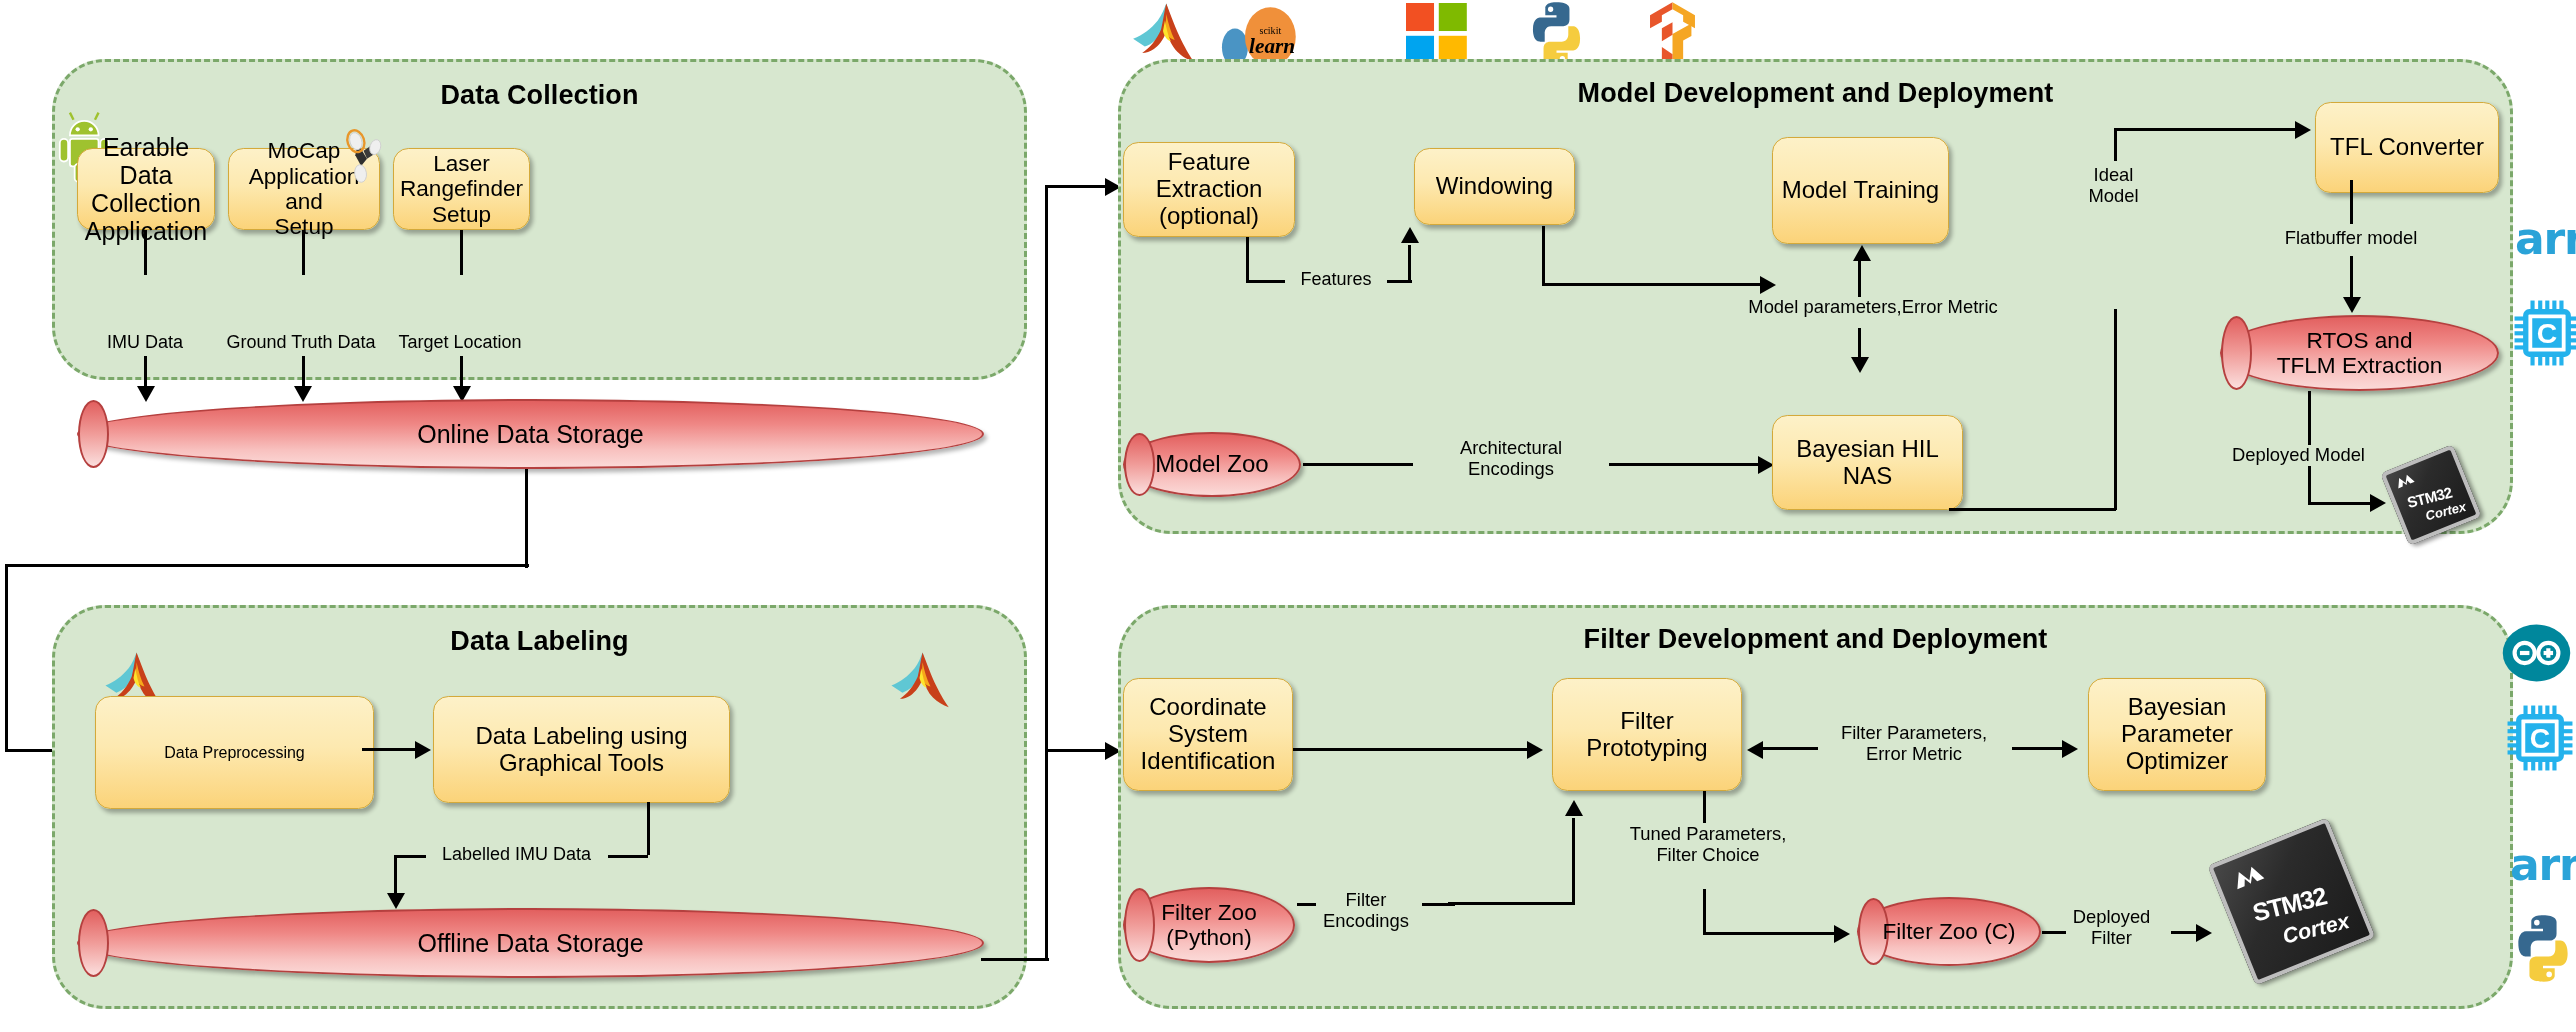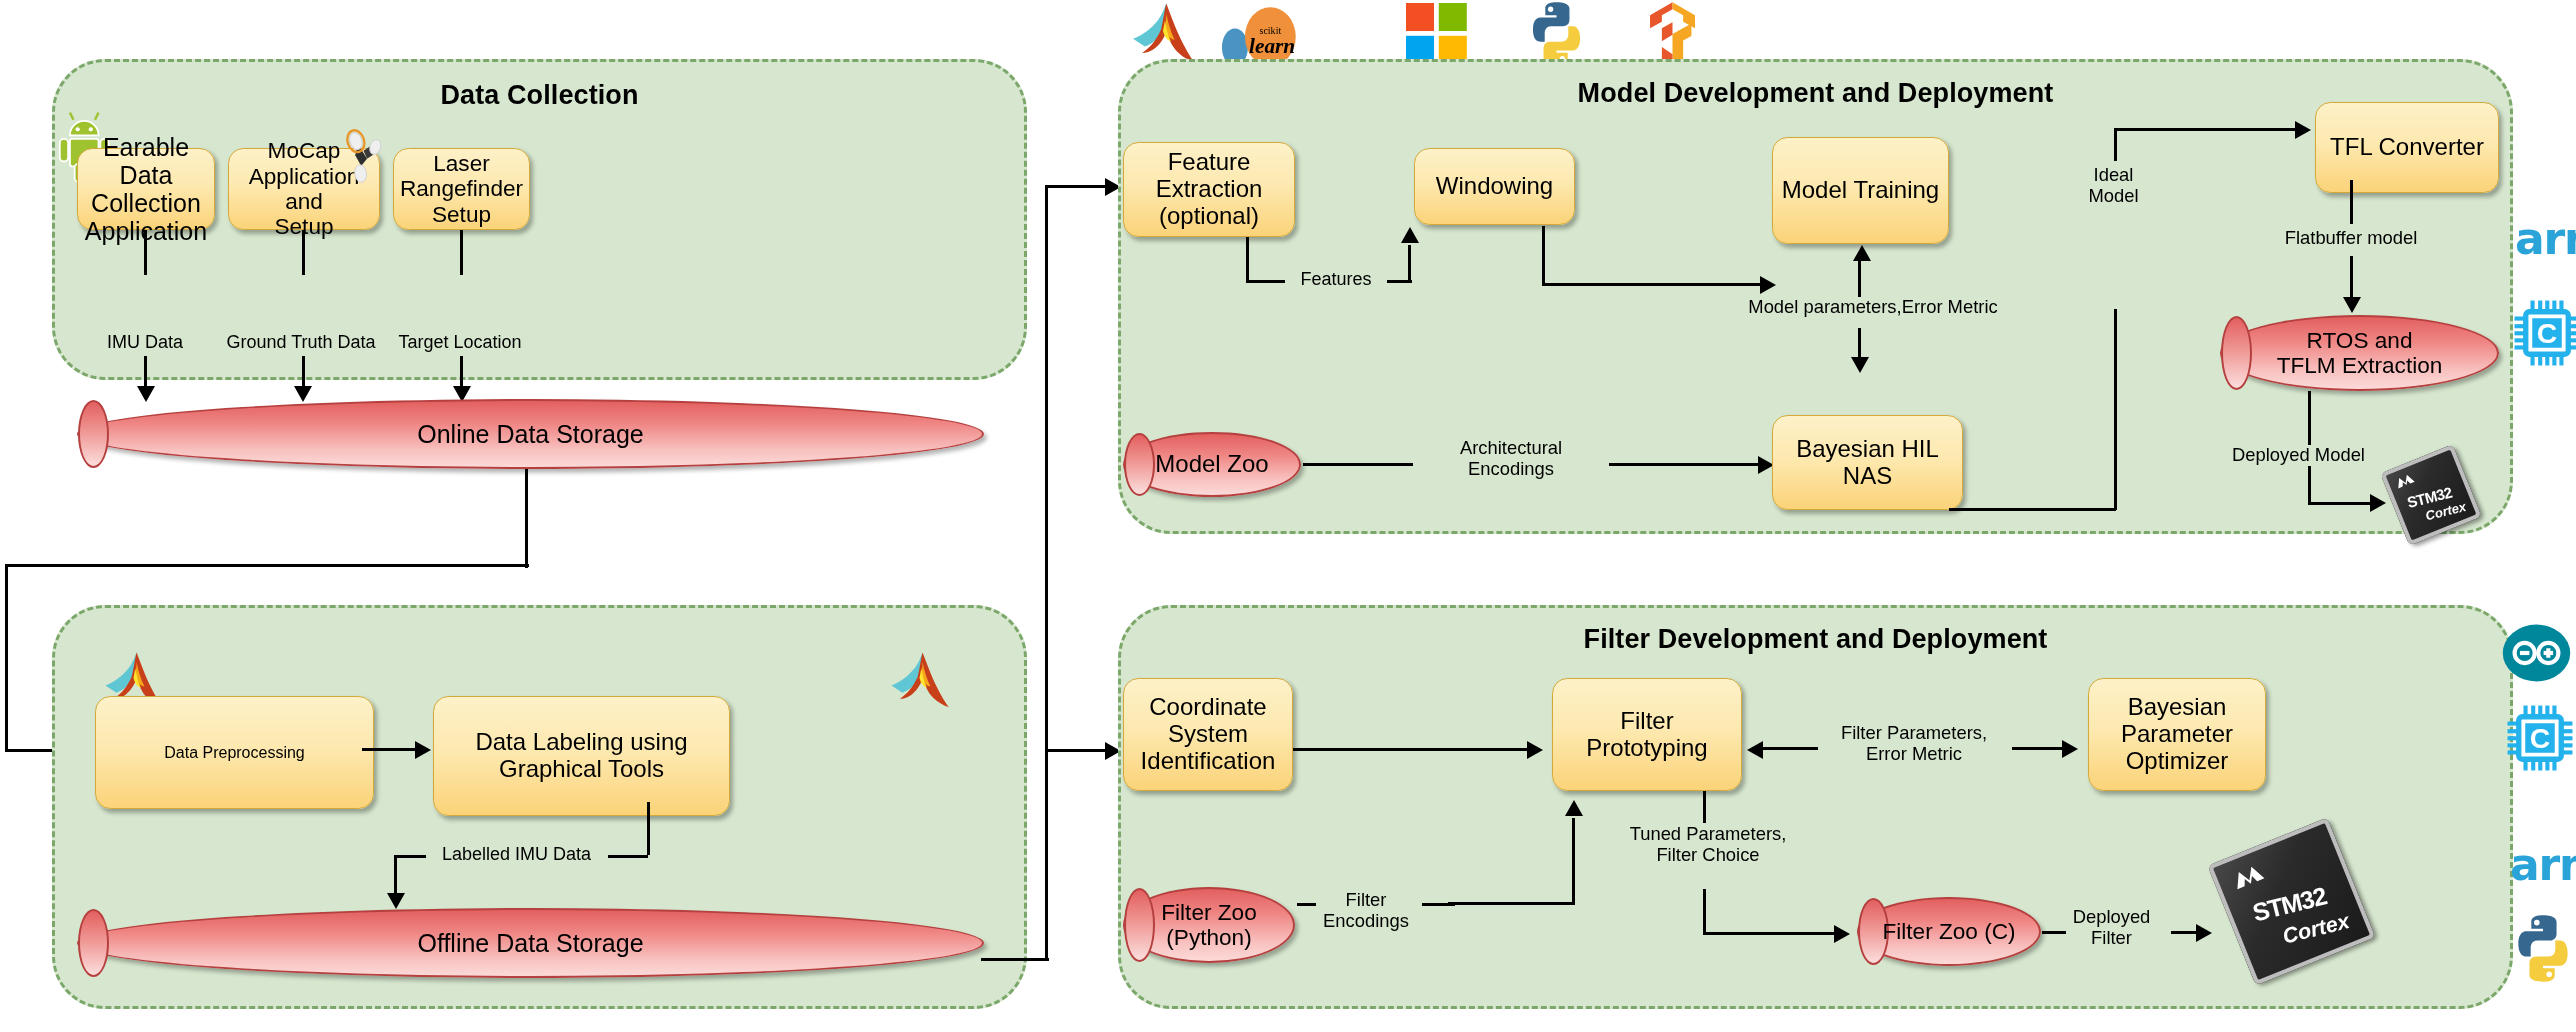--- a/index.html
+++ b/index.html
@@ -158,20 +158,21 @@
     <div class="lbl" style="font-size:25px;">Online Data Storage</div>
   </div>
 
   <div class="linev" style="left:525px;top:469px;height:99px;"></div>
   <div class="lineh" style="left:4.7px;top:564px;width:524px;"></div>
   <div class="linev" style="left:4.7px;top:564px;height:186px;"></div>
   <div class="lineh" style="left:4.7px;top:749px;width:64px;"></div>
   <div class="arr arr-r" style="left:66px;top:742px;"></div>
 
   <div class="panel" style="left:52px;top:605px;width:975px;height:404px;"></div>
+  <div class="panel-title" style="left:52px;top:626px;width:975px;font-size:27px;">Data Labeling</div>
 
   <div class="icon" style="left:101px;top:650px;width:65px;height:61px;">
     <svg viewBox="0 0 100 100" width="65" height="61">
       <path d="M4 58 C20 52 30 44 42 30 C48 22 52 12 55 4 C58 14 62 26 66 36 C58 34 52 38 48 46 C42 58 34 66 22 70 Z" fill="#5fc7d4"></path>
       <path d="M55 4 C62 22 70 44 78 60 C86 76 92 86 98 94 C88 90 80 86 72 78 C64 70 60 60 55 48 C50 60 44 68 36 74 C30 78 24 80 18 80 C30 72 40 60 47 44 C50 32 52 16 55 4 Z" fill="#c8401a"></path>
       <path d="M55 20 C58 34 62 48 68 60 C60 58 55 52 52 44 C54 36 55 28 55 20 Z" fill="#f7a81b"></path>
       <path d="M53 30 C55 42 58 54 62 62 C56 60 52 54 50 46 Z" fill="#fde42c"></path>
     </svg>
   </div>
 
@@ -182,21 +183,21 @@
 
   <div class="icon" style="left:887px;top:650px;width:65px;height:61px;">
     <svg viewBox="0 0 100 100" width="65" height="61">
       <path d="M4 58 C20 52 30 44 42 30 C48 22 52 12 55 4 C58 14 62 26 66 36 C58 34 52 38 48 46 C42 58 34 66 22 70 Z" fill="#5fc7d4"></path>
       <path d="M55 4 C62 22 70 44 78 60 C86 76 92 86 98 94 C88 90 80 86 72 78 C64 70 60 60 55 48 C50 60 44 68 36 74 C30 78 24 80 18 80 C30 72 40 60 47 44 C50 32 52 16 55 4 Z" fill="#c8401a"></path>
       <path d="M55 20 C58 34 62 48 68 60 C60 58 55 52 52 44 C54 36 55 28 55 20 Z" fill="#f7a81b"></path>
       <path d="M53 30 C55 42 58 54 62 62 C56 60 52 54 50 46 Z" fill="#fde42c"></path>
     </svg>
   </div>
 
-  <div class="pbox" style="left:433px;top:696px;width:297px;height:120px;font-size:24px;white-space:pre-line;">Data Labeling using
+  <div class="pbox" style="left:433px;top:696px;width:297px;height:107px;font-size:24px;white-space:pre-line;">Data Labeling using
 Graphical Tools</div>
 
   <div class="linev" style="left:647px;top:802px;height:53px;"></div>
   <div class="lineh" style="left:608px;top:855px;width:40px;"></div>
   <div class="elabel" style="left:424px;top:844px;width:185px;font-size:18px;">Labelled IMU Data</div>
   <div class="lineh" style="left:394px;top:855px;width:32px;"></div>
   <div class="linev" style="left:394px;top:855px;height:40px;"></div>
   <div class="arr arr-d" style="left:387px;top:893px;"></div>
 
   <div class="cyl" style="left:77px;top:908px;width:907px;height:70px;">

